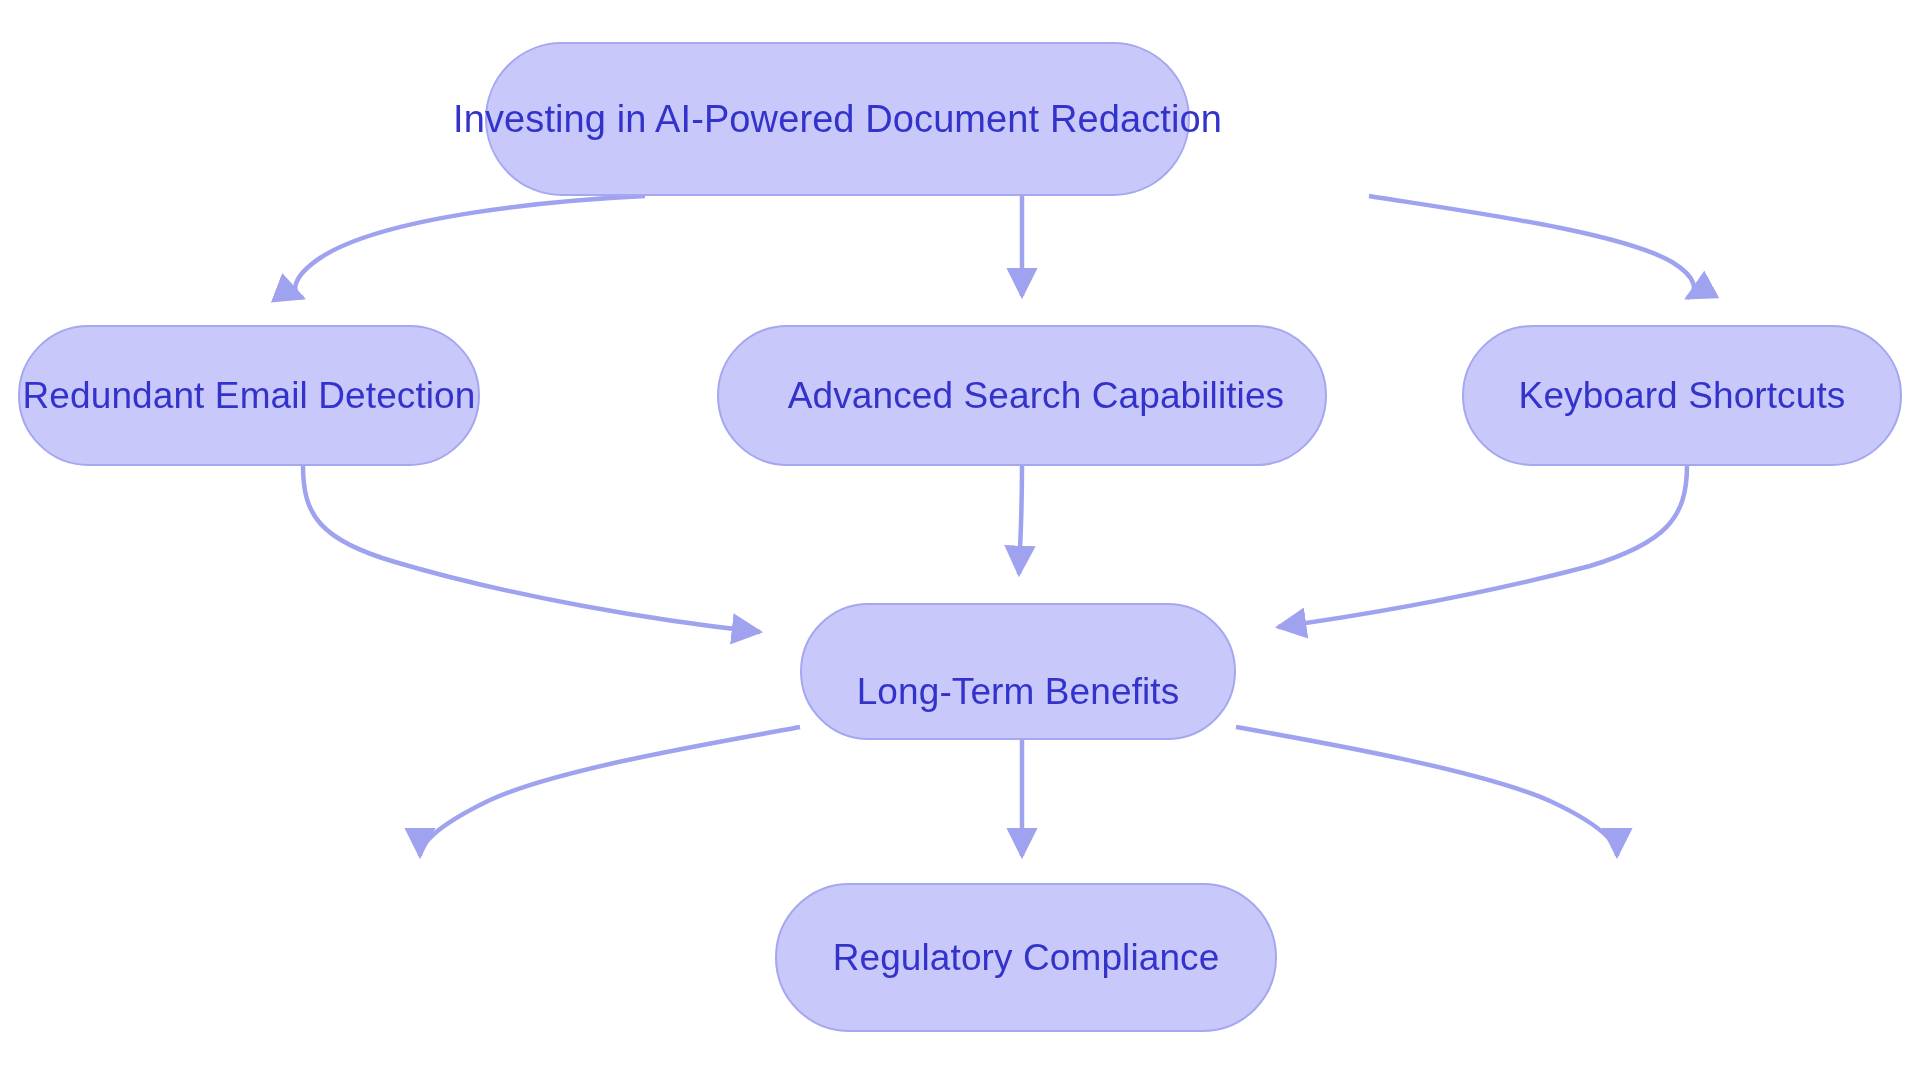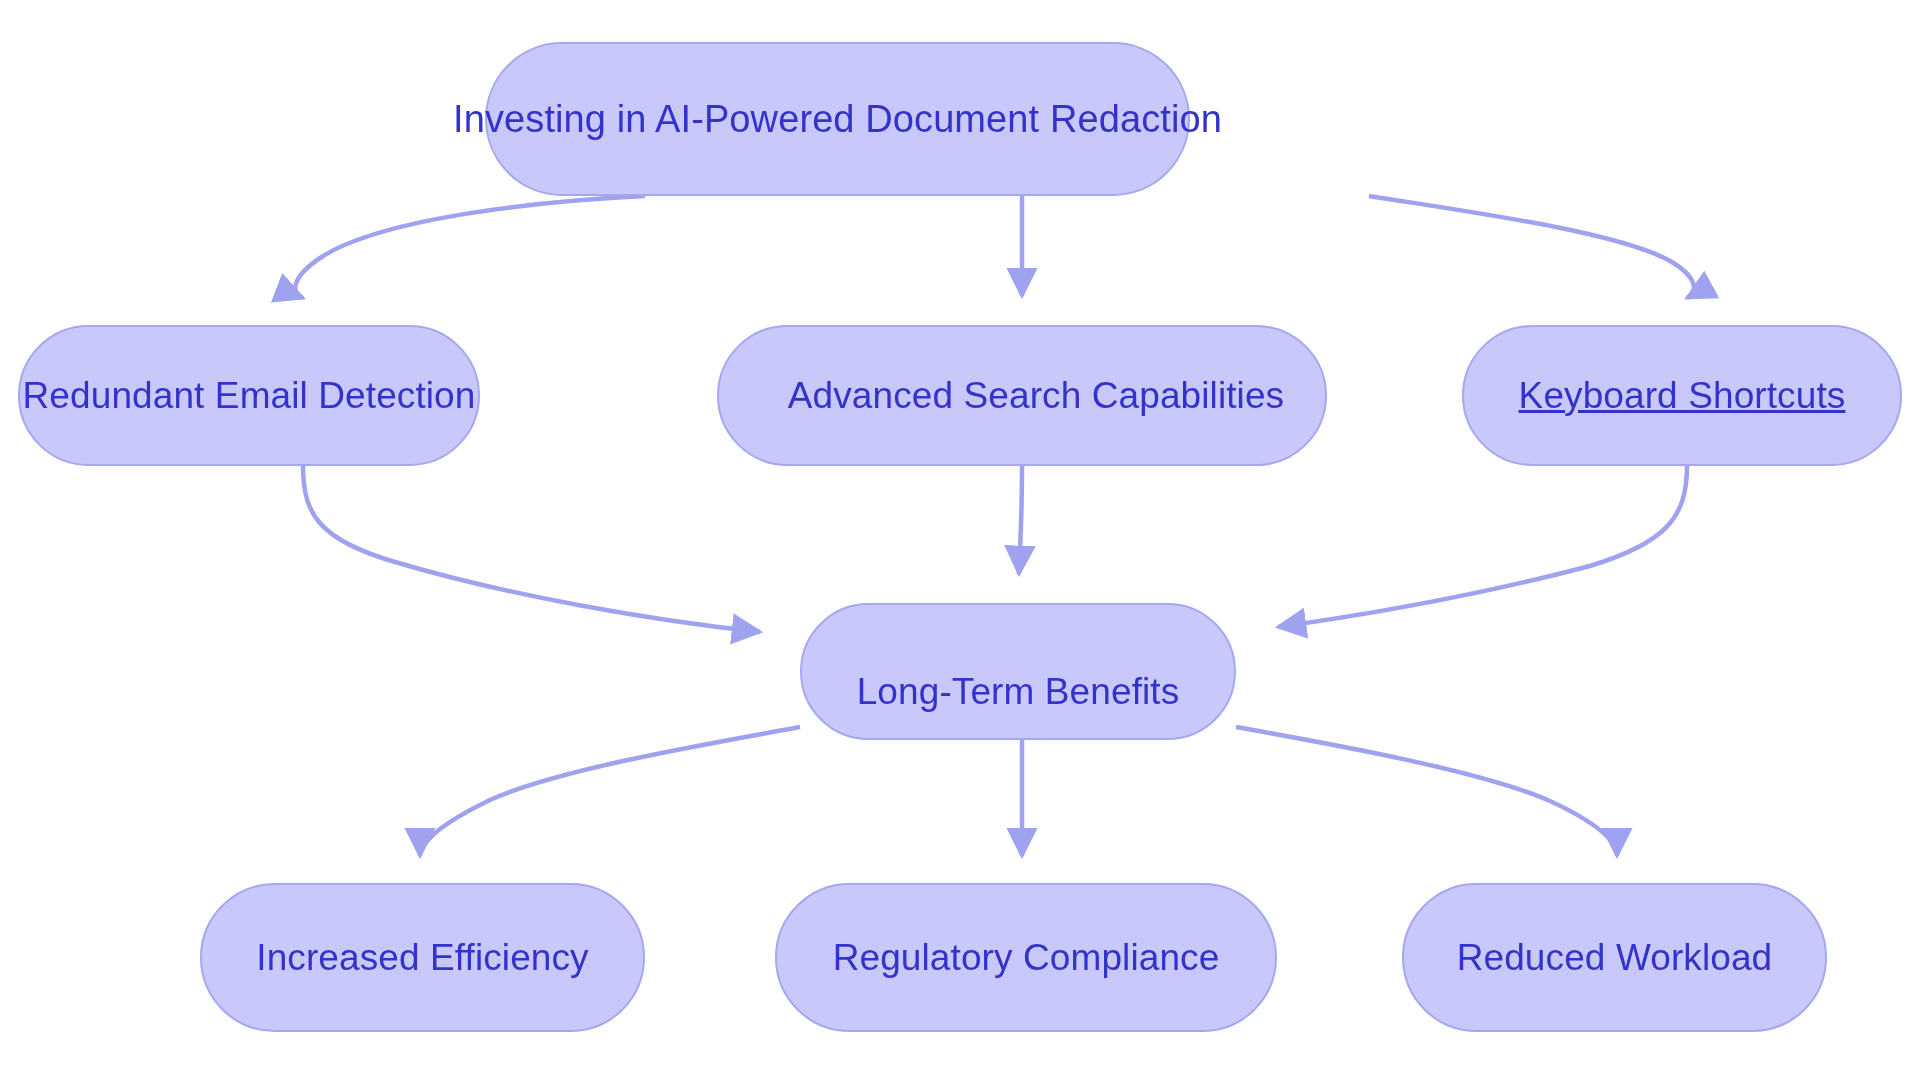--- a/index.html
+++ b/index.html
@@ -47,21 +47,21 @@
   #node-root        { left: 485px;  top: 42px;  width: 705px; height: 154px; }
   #node-root .node-label        { font-size: 38px; }
 
   #node-redundant   { left: 18px;   top: 325px; width: 462px; height: 141px; }
   #node-redundant .node-label   { font-size: 37px; }
 
   #node-search      { left: 717px;  top: 325px; width: 610px; height: 141px; }
   #node-search .node-label      { font-size: 37px; margin-left: 28px; }
 
   #node-shortcuts   { left: 1462px; top: 325px; width: 440px; height: 141px; }
-  #node-shortcuts .node-label   { font-size: 37px; text-decoration: underline; }
+  #node-shortcuts .node-label   { font-size: 37px; }
 
   #node-benefits    { left: 800px;  top: 603px; width: 436px; height: 137px; }
   #node-benefits .node-label    { font-size: 37px; margin-top: 40px; }
 
   #node-efficiency  { left: 200px;  top: 883px; width: 445px; height: 149px; }
   #node-efficiency .node-label  { font-size: 37px; }
 
   #node-compliance  { left: 775px;  top: 883px; width: 502px; height: 149px; text-align: center; }
   #node-compliance .node-label  { font-size: 37px; }
 
@@ -115,25 +115,19 @@
   </div>
 
   <div class="node" id="node-shortcuts">
     <span class="node-label">Keyboard Shortcuts</span>
   </div>
 
   <div class="node" id="node-benefits">
     <span class="node-label">Long-Term Benefits</span>
   </div>
 
-  <div class="node" id="node-efficiency">
-    <span class="node-label">Increased Efficiency</span>
-  </div>
 
   <div class="node" id="node-compliance">
     <span class="node-label">Regulatory Compliance</span>
   </div>
 
-  <div class="node" id="node-workload">
-    <span class="node-label">Reduced Workload</span>
-  </div>
 
 </div>
 
 </body></html>

